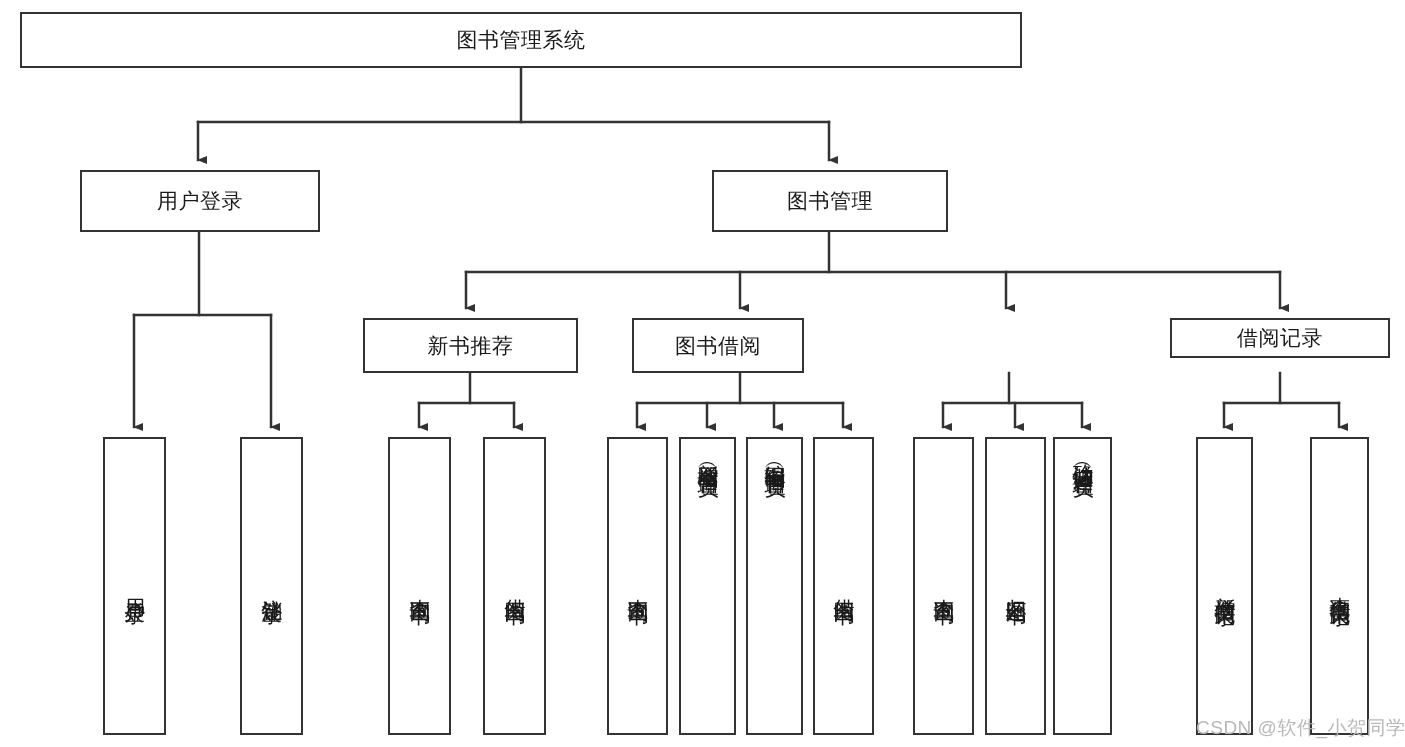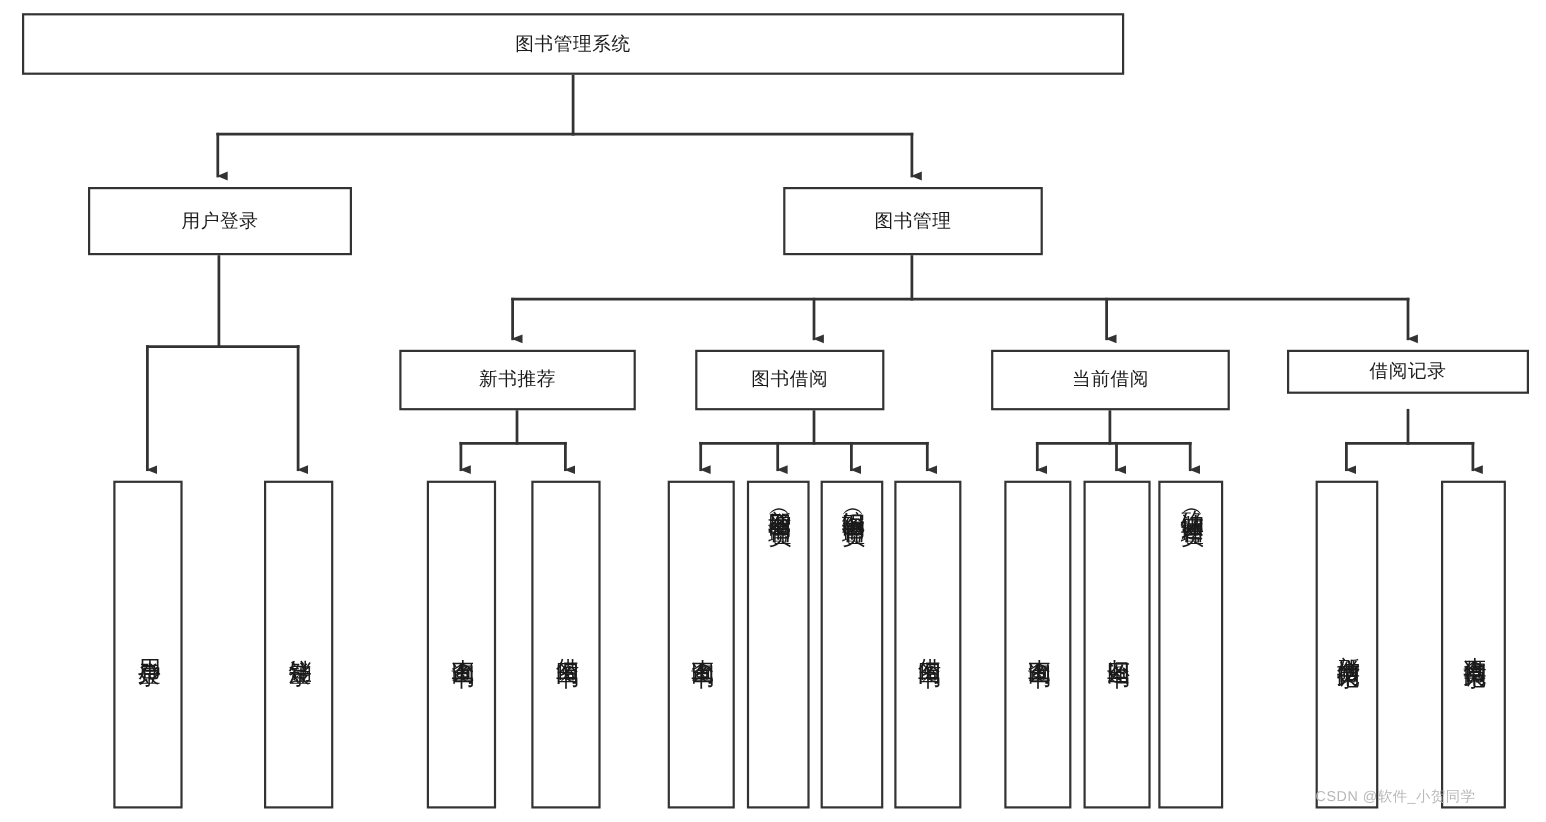--- a/index.html
+++ b/index.html
@@ -29,21 +29,21 @@
     position: absolute;
     box-sizing: border-box;
     background: #ffffff;
     border: 2.5px solid #333333;
     display: flex;
     align-items: center;
     justify-content: center;
     overflow: hidden;
   }
   .node-label-h {
-    font-size: 17px;
+    font-size: 21px;
     color: #1a1a1a;
     line-height: 1.2;
     text-align: center;
     white-space: nowrap;
     letter-spacing: 0.5px;
   }
   .node-label-v {
     font-size: 21px;
     color: #1a1a1a;
     line-height: 1.28;
@@ -57,21 +57,21 @@
     align-items: flex-start;
     justify-content: center;
     padding-top: 8px;
   }
   .node-box.leaf.centered {
     align-items: center;
     padding-top: 0;
   }
   .watermark {
     position: absolute;
-    font-size: 13px;
+    font-size: 19px;
     color: #b8b8b8;
     white-space: nowrap;
     letter-spacing: 0.5px;
     pointer-events: none;
   }
 </style>
 </head>
 <body>
 
 <div id="diagram-canvas">
@@ -143,23 +143,20 @@
   </div>
 
   <div class="node-box" style="left:363px; top:318px; width:215px; height:55px;">
     <span class="node-label-h">新书推荐</span>
   </div>
 
   <div class="node-box" style="left:632px; top:318px; width:172px; height:55px;">
     <span class="node-label-h">图书借阅</span>
   </div>
 
-  <div class="node-box" style="left:901px; top:318px; width:217px; height:55px;">
-    <span class="node-label-h">当前借阅</span>
-  </div>
 
   <div class="node-box" style="left:1170px; top:318px; width:220px; height:40px;">
     <span class="node-label-h">借阅记录</span>
   </div>
 
   <div class="node-box leaf centered" style="left:103px; top:437px; width:63px; height:298px;">
     <span class="node-label-v">用户登录</span>
   </div>
 
   <div class="node-box leaf centered" style="left:240px; top:437px; width:63px; height:298px;">

